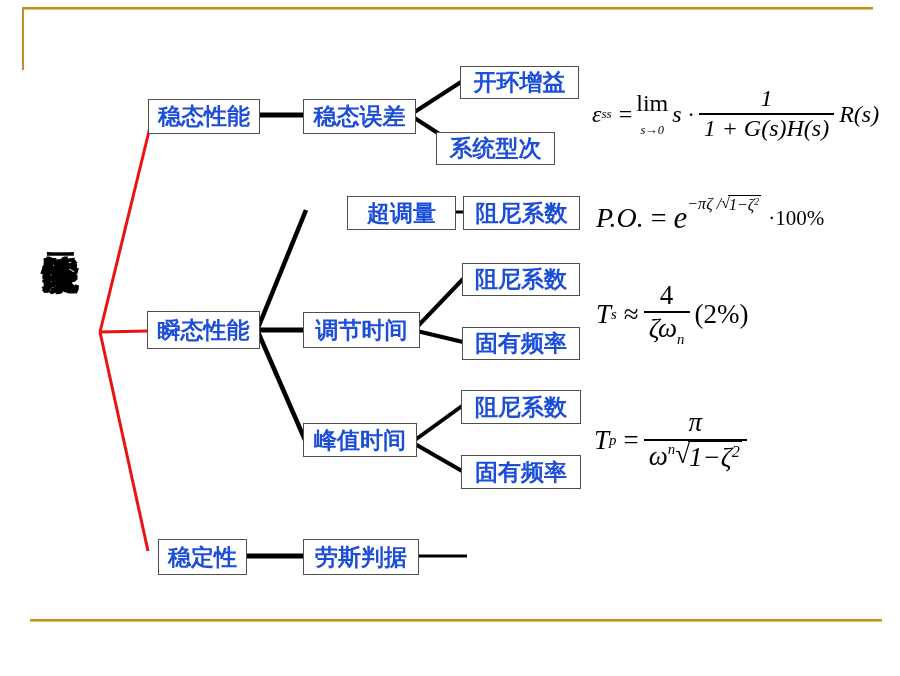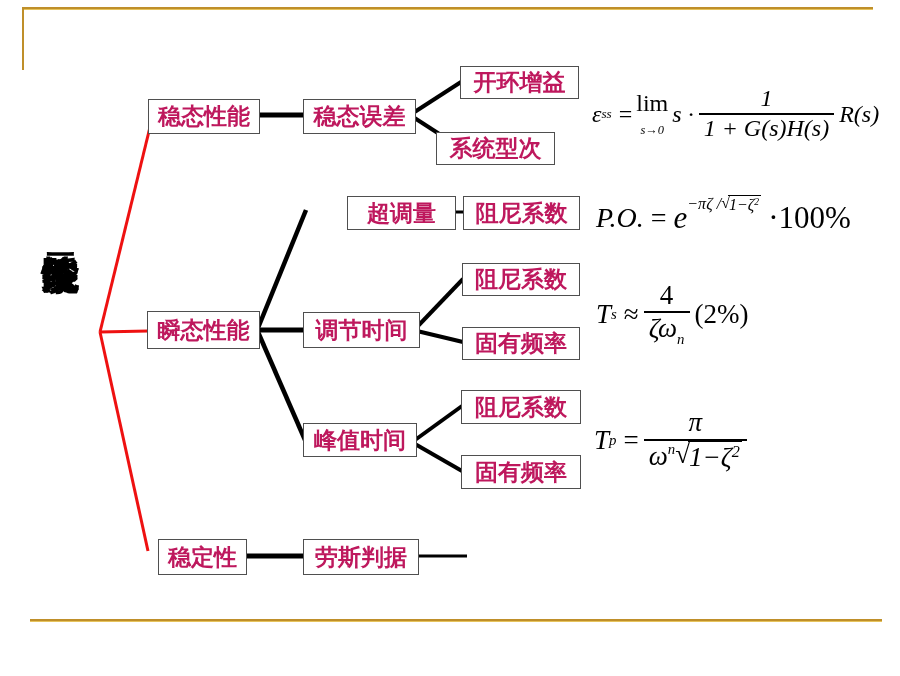--- a/index.html
+++ b/index.html
@@ -18,21 +18,21 @@
   svg.wires{position:absolute;left:0;top:0;pointer-events:none;}
   .red-line{stroke:var(--red,#ee1111);stroke-width:3;}
   .blk{stroke:#000;}
   
   .root-title{position:absolute;left:42px;top:226px;height:230px;
               writing-mode:vertical-rl;text-orientation:upright;
               font-size:37px;font-weight:bold;color:#000;line-height:1.0;
               font-family:"Liberation Sans",sans-serif;}
   
   .node{position:absolute;display:flex;align-items:center;justify-content:center;
-        background:#fff;border:1.6px solid #4f4f4f;color:#be185d;
+        background:#fff;border:1.6px solid #4f4f4f;color:#1d4ed8;
         font-weight:bold;font-size:23px;white-space:nowrap;
         font-family:"Liberation Sans",sans-serif;}
   
   .formula{position:absolute;display:flex;align-items:center;color:#000;
            font-family:"Liberation Serif",serif;font-style:italic;}
   .up{font-style:normal;}
   .sub{font-size:0.55em;vertical-align:-0.45em;}
   .sup{font-size:0.6em;vertical-align:0.55em;}
   .frac{display:inline-flex;flex-direction:column;align-items:center;
         vertical-align:middle;line-height:1.15;margin:0 5px;}
@@ -119,21 +119,21 @@
     <span class="gap"></span>
       <span style="font-size:31px;">e</span>
     <span style="font-size:16px;transform:translateY(-13px);display:inline-flex;align-items:flex-start;">
       <span>−πζ /</span>
       <span class="sqrt">
         <span class="radsign up">√</span>
         <span class="rad"><span>1−ζ</span><span class="sup">2</span></span>
       </span>
     </span>
     <span class="gap"></span>
-      <span class="up" style="font-size:31px;">·100%</span>
+      <span class="up" style="font-size:21px;">·100%</span>
   </div>
 
   <div class="formula" style="left:596px;top:276px;height:76px;font-size:27px;">
     <span>T</span>
       <span class="sub">s</span>
     <span class="gap"></span>
       <span class="up">≈</span>
     <span class="frac">
       <span class="num up">4</span>
       <span class="den"><span>ζω</span><span class="sub">n</span></span>

